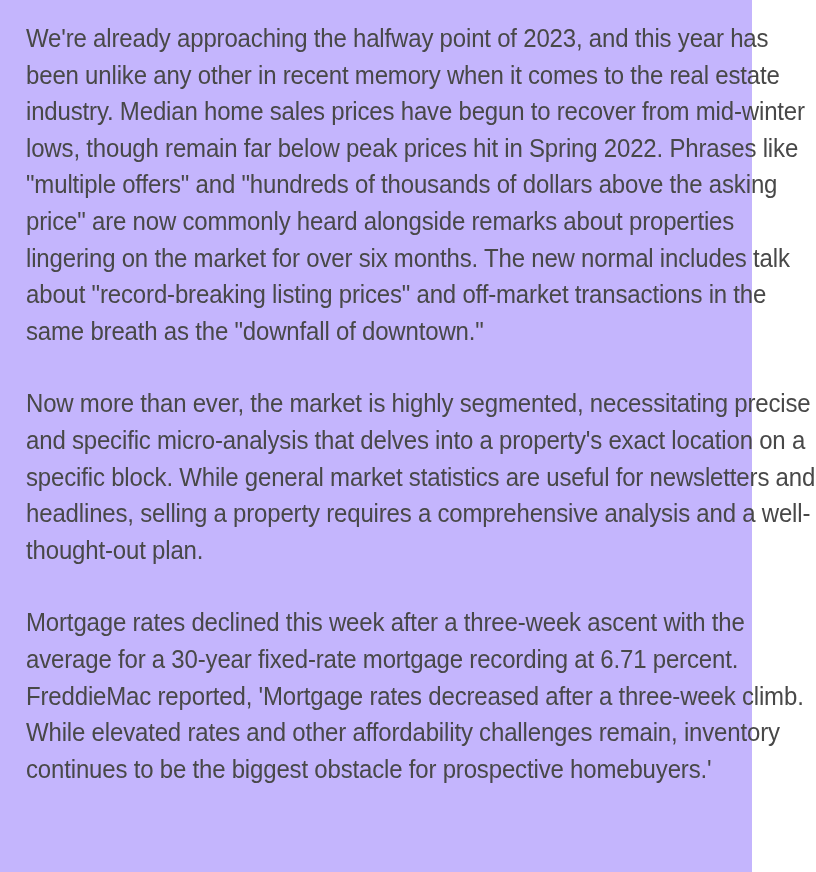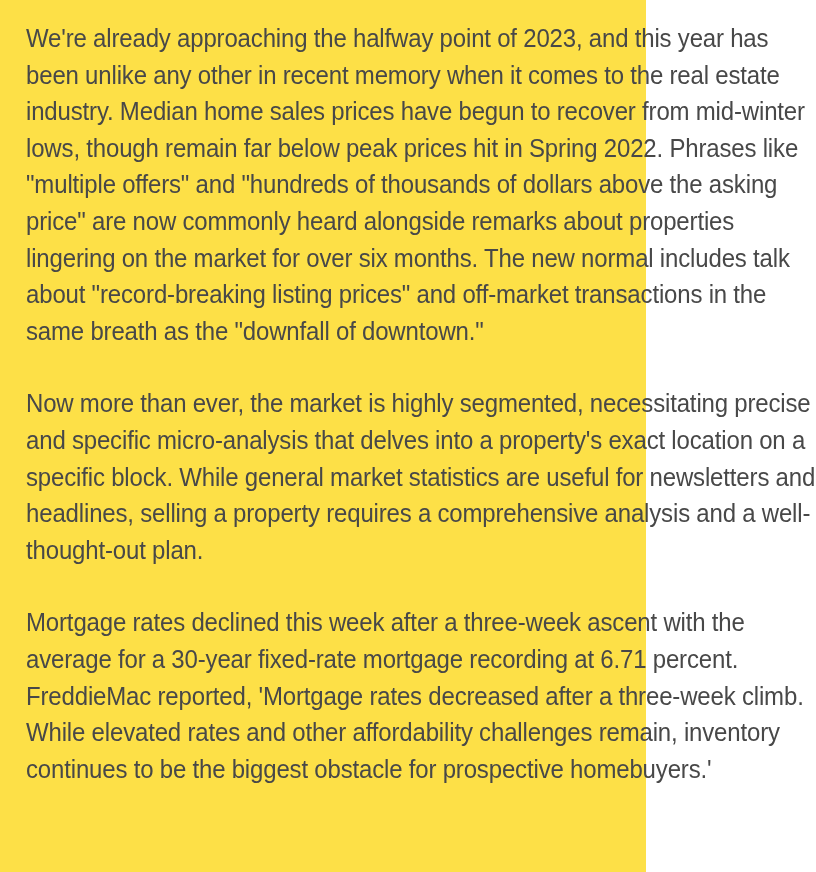--- a/index.html
+++ b/index.html
@@ -9,24 +9,24 @@
     background: #ffffff;
   }
   body {
     width: 816px;
     height: 872px;
     overflow: hidden;
     font-family: "Liberation Sans", "DejaVu Sans", sans-serif;
   }
   #article-body {
     box-sizing: border-box;
-    width: 646px;
+    width: 752px;
     height: 872px;
     padding: 20px 0 16px 26px;
-    background: #fde047;
+    background: #c4b5fd;
   }
   .para {
     margin: 0 0 36px 0;
     padding: 0;
     width: 792px;
     color: #484848;
     font-family: "Liberation Sans", "DejaVu Sans", sans-serif;
     font-size: 25.5px;
     line-height: 36.6px;
     font-weight: 400;

